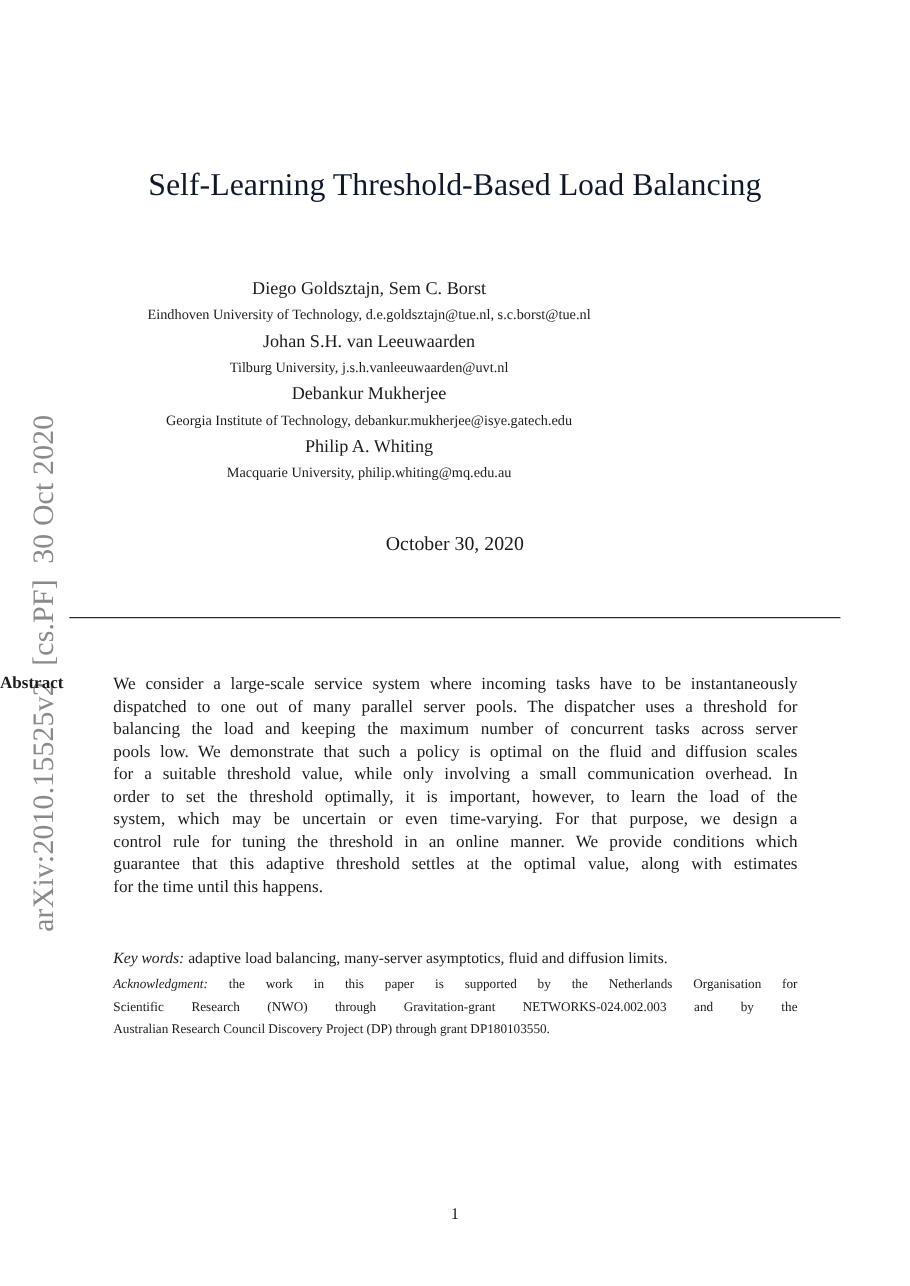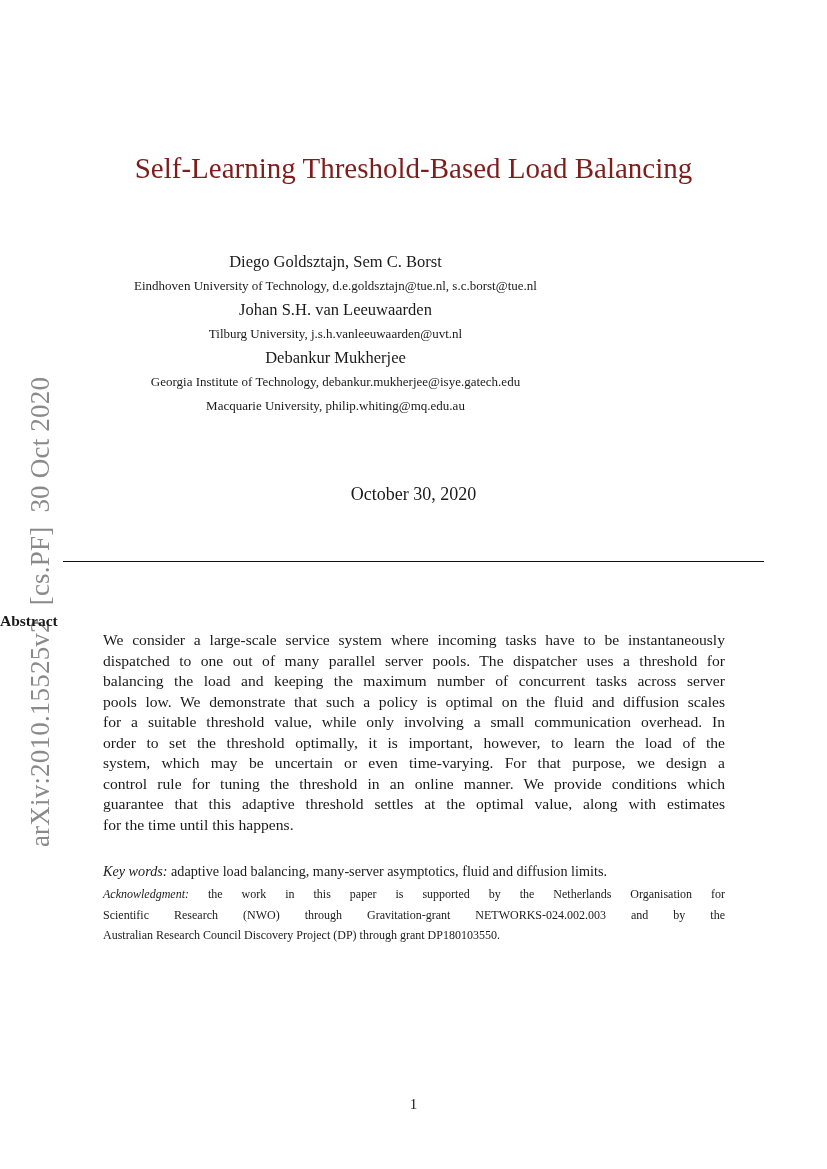--- a/index.html
+++ b/index.html
@@ -17,21 +17,21 @@
       font-size: 27px;
       color: #8a8a8a;
       letter-spacing: 0.2px;
     }
     .arxiv-stamp span { margin-right: 14px; }
     .title {
       position: absolute; left: 0; width: 827px; top: 152px;
       text-align: center;
       font-family: "Liberation Serif", serif;
       font-size: 29px; font-weight: normal;
-      color: #7f1d1d; margin: 0;
+      color: #0f172a; margin: 0;
     }
     .author-block {
       position: absolute; left: 0; width: 671px; top: 250px;
       text-align: center;
       font-family: "Liberation Serif", serif;
     }
     .author-name { font-size: 16.5px; line-height: 24px; height: 24px; }
     .author-affil { font-size: 13px; line-height: 24px; height: 24px; }
     .date {
       position: absolute; left: 0; width: 827px; top: 484px;
@@ -42,21 +42,21 @@
     .rule {
       position: absolute; left: 63px; width: 701px; top: 561px;
       height: 0; border-top: 1.6px solid #111;
     }
     .abstract-heading {
       position: absolute; left: 0; width: 827px; top: 612px;
       font-family: "Liberation Serif", serif;
       font-weight: bold; font-size: 15.5px; margin: 0;
     }
     .abstract-body {
-      position: absolute; left: 103px; width: 622px; top: 630px;
+      position: absolute; left: 103px; width: 622px; top: 612px;
       font-family: "Liberation Serif", serif;
       font-size: 15.6px; line-height: 20.5px;
       text-align: justify; text-align-last: left;
       margin: 0;
     }
     .abstract-body .line { display: block; text-align: justify; text-align-last: justify; height: 20.5px; white-space: nowrap; }
     .abstract-body .line.last { text-align-last: left; }
     .keywords {
       position: absolute; left: 103px; width: 622px; top: 861px;
       font-family: "Liberation Serif", serif;
@@ -86,20 +86,21 @@
 
 <h1 class="title">Self-Learning Threshold-Based Load Balancing</h1>
 
 <div class="author-block">
   <div class="author-name">Diego Goldsztajn, Sem C. Borst</div>
   <div class="author-affil">Eindhoven University of Technology, d.e.goldsztajn@tue.nl, s.c.borst@tue.nl</div>
   <div class="author-name">Johan S.H. van Leeuwaarden</div>
   <div class="author-affil">Tilburg University, j.s.h.vanleeuwaarden@uvt.nl</div>
   <div class="author-name">Debankur Mukherjee</div>
   <div class="author-affil">Georgia Institute of Technology, debankur.mukherjee@isye.gatech.edu</div>
+  <div class="author-name">Philip A. Whiting</div>
   <div class="author-affil">Macquarie University, philip.whiting@mq.edu.au</div>
 </div>
 
 <div class="date">October 30, 2020</div>
 
 <div class="rule"></div>
 
 <h2 class="abstract-heading">Abstract</h2>
 
 <p class="abstract-body">

